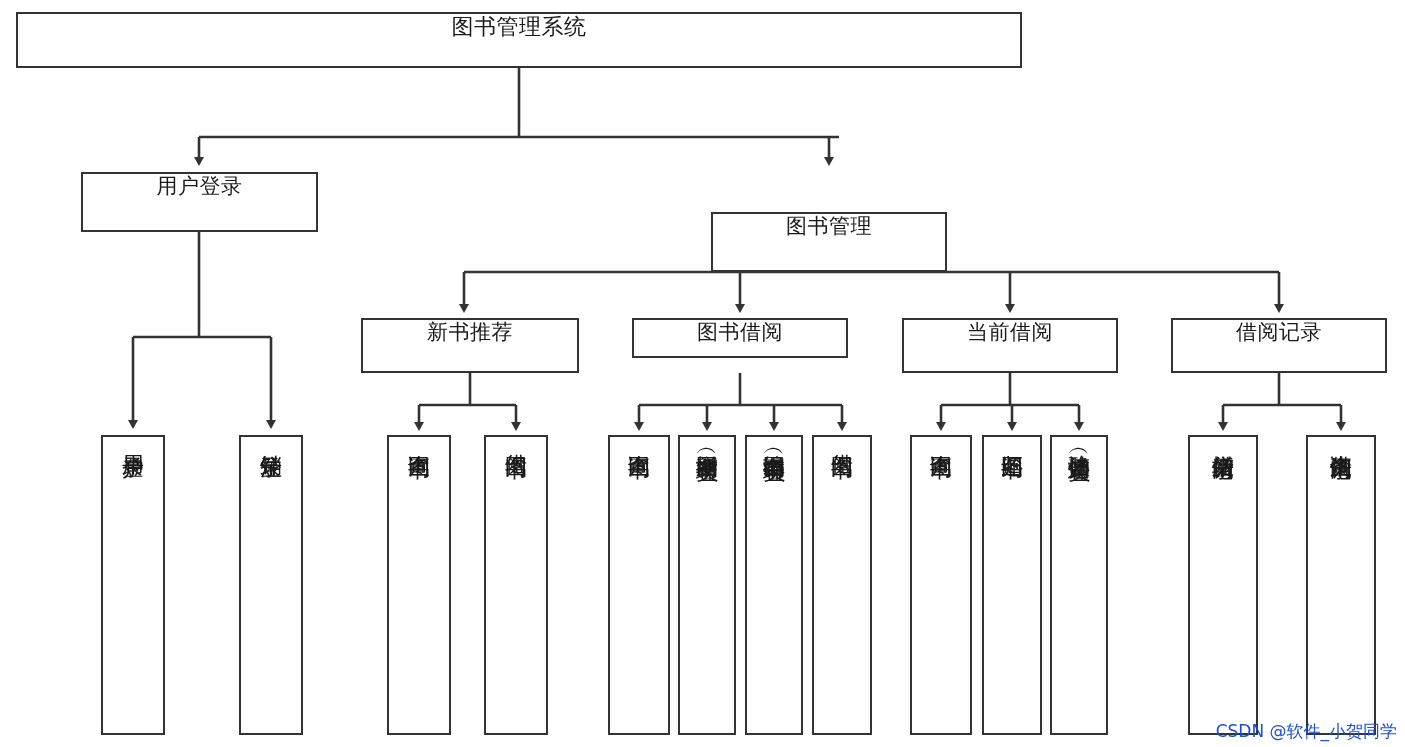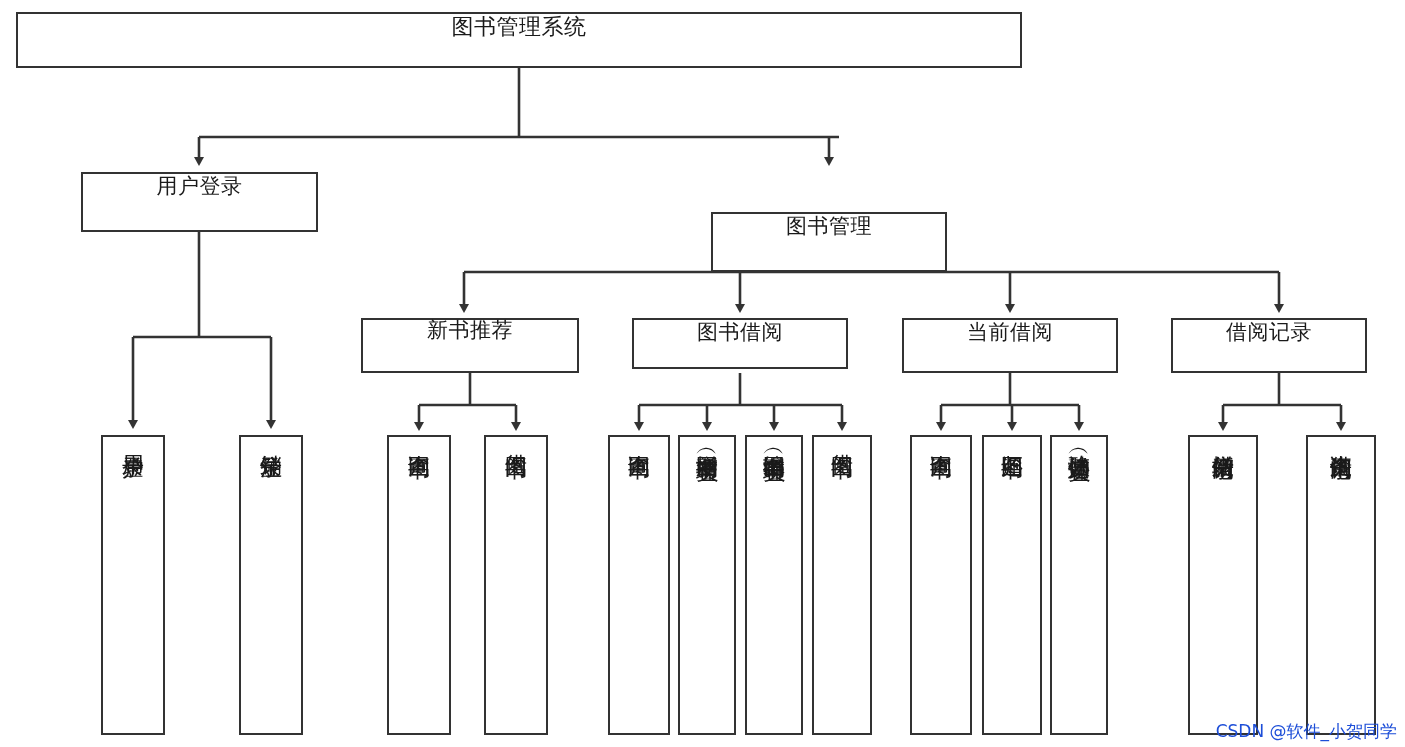--- a/index.html
+++ b/index.html
@@ -121,30 +121,30 @@
     <span class="node-label-h root-label">图书管理系统</span>
   </div>
 
   <div class="node-box" style="left:81px; top:172px; width:237px; height:60px;">
     <span class="node-label-h">用户登录</span>
   </div>
   <div class="node-box" style="left:711px; top:172px; width:236px; height:60px;margin-top:40px;">
     <span class="node-label-h">图书管理</span>
   </div>
 
-  <div class="node-box" style="left:361px; top:318px; width:218px; height:55px;font-family:Liberation Mono, monospace;">
+  <div class="node-box" style="left:361px; top:318px; width:218px; height:55px;">
     <span class="node-label-h">新书推荐</span>
   </div>
-  <div class="node-box" style="left:632px; top:318px; width:216px; height:51px;font-family:Liberation Serif, serif;">
+  <div class="node-box" style="left:632px; top:318px; width:216px; height:40px;font-family:Liberation Serif, serif;">
     <span class="node-label-h">图书借阅</span>
   </div>
   <div class="node-box" style="left:902px; top:318px; width:216px; height:55px;">
     <span class="node-label-h">当前借阅</span>
   </div>
-  <div class="node-box" style="left:1171px; top:318px; width:196px; height:55px;">
+  <div class="node-box" style="left:1171px; top:318px; width:216px; height:55px;">
     <span class="node-label-h">借阅记录</span>
   </div>
 
   <div class="node-box" style="left:101px; top:435px; width:64px; height:300px;">
     <span class="node-label-v">用户登录</span>
   </div>
   <div class="node-box" style="left:239px; top:435px; width:64px; height:300px;">
     <span class="node-label-v">注销登录</span>
   </div>
 

